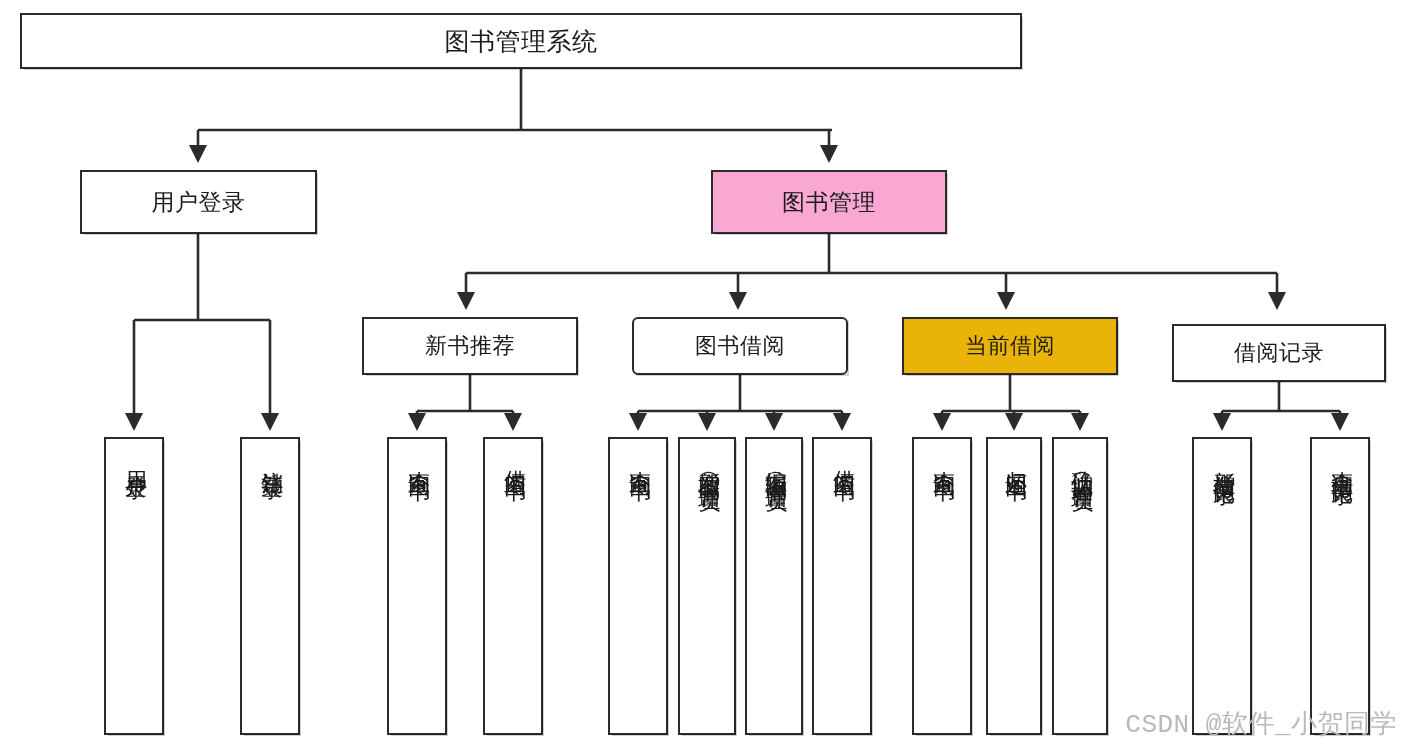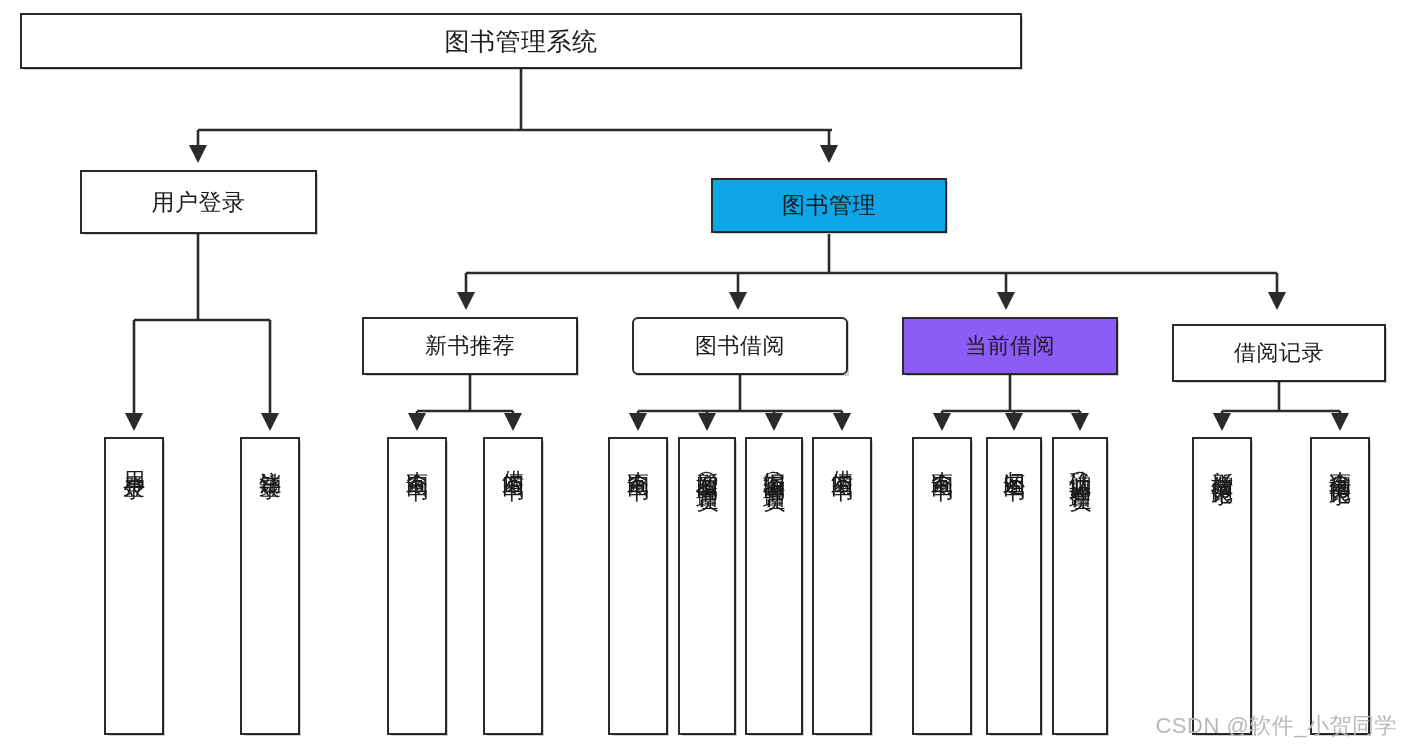--- a/index.html
+++ b/index.html
@@ -10,20 +10,21 @@
   }
   body {
     font-family: "Liberation Sans", "DejaVu Sans", sans-serif;
   }
   #canvas {
     position: relative;
     width: 1405px;
     height: 747px;
     background: #ffffff;
     overflow: hidden;
+    font-family: Liberation Mono, monospace;
   }
   #edges {
     position: absolute;
     left: 0;
     top: 0;
     width: 1405px;
     height: 747px;
     pointer-events: none;
   }
   .node {
@@ -69,21 +70,21 @@
     font-size: 22px;
     line-height: 1.12;
     letter-spacing: 3px;
     white-space: nowrap;
     margin-top: 4px;
   }
   #watermark {
     position: absolute;
     right: 8px;
     bottom: 6px;
-    font-size: 22px;
+    font-size: 26px;
     color: #b9b9b9;
     z-index: 5;
     white-space: nowrap;
     letter-spacing: 0.5px;
   }
 </style>
 </head>
 <body>
 
 <div id="canvas">
@@ -138,31 +139,31 @@
     </g>
   </svg>
 
   <div class="node node-root" style="left: 20px; top: 13px; width: 1002px; height: 56px; border-color: rgb(43, 43, 43); background: rgb(255, 255, 255); color: rgb(26, 26, 26);">
     <span class="label">图书管理系统</span>
   </div>
 
   <div class="node node-l2" style="left: 80px; top: 170px; width: 237px; height: 64px; border-color: rgb(43, 43, 43); background: rgb(255, 255, 255); color: rgb(26, 26, 26);">
     <span class="label">用户登录</span>
   </div>
-  <div class="node node-l2" style="left: 711px; top: 178px; width: 236px; height: 55px; border-color: rgb(43, 43, 43); background: #0ea5e9; color: rgb(26, 26, 26);">
+  <div class="node node-l2" style="left: 711px; top: 170px; width: 236px; height: 64px; border-color: rgb(43, 43, 43); background: #f9a8d4; color: rgb(26, 26, 26);">
     <span class="label">图书管理</span>
   </div>
 
   <div class="node node-l3" style="left: 362px; top: 317px; width: 216px; height: 58px; border-color: rgb(43, 43, 43); background: rgb(255, 255, 255); color: rgb(26, 26, 26);">
     <span class="label">新书推荐</span>
   </div>
   <div class="node node-l3" style="left: 632px; top: 317px; width: 216px; height: 58px; border-color: rgb(43, 43, 43); background: rgb(255, 255, 255); color: rgb(26, 26, 26); border-radius: 6px;">
     <span class="label">图书借阅</span>
   </div>
-  <div class="node node-l3" style="left: 902px; top: 317px; width: 216px; height: 58px; border-color: rgb(43, 43, 43); background: #8b5cf6; color: rgb(26, 26, 26);">
+  <div class="node node-l3" style="left: 902px; top: 317px; width: 216px; height: 58px; border-color: rgb(43, 43, 43); background: #eab308; color: rgb(26, 26, 26);">
     <span class="label">当前借阅</span>
   </div>
   <div class="node node-l3" style="left: 1172px; top: 324px; width: 214px; height: 58px; border-color: rgb(43, 43, 43); background: rgb(255, 255, 255); color: rgb(26, 26, 26);">
     <span class="label">借阅记录</span>
   </div>
 
   <div class="node node-leaf" style="left: 104px; top: 437px; width: 60px; height: 298px; border-color: rgb(43, 43, 43); background: rgb(255, 255, 255); color: rgb(26, 26, 26);">
     <span class="label">用户登录</span>
   </div>
   <div class="node node-leaf" style="left: 240px; top: 437px; width: 60px; height: 298px; border-color: rgb(43, 43, 43); background: rgb(255, 255, 255); color: rgb(26, 26, 26);">

